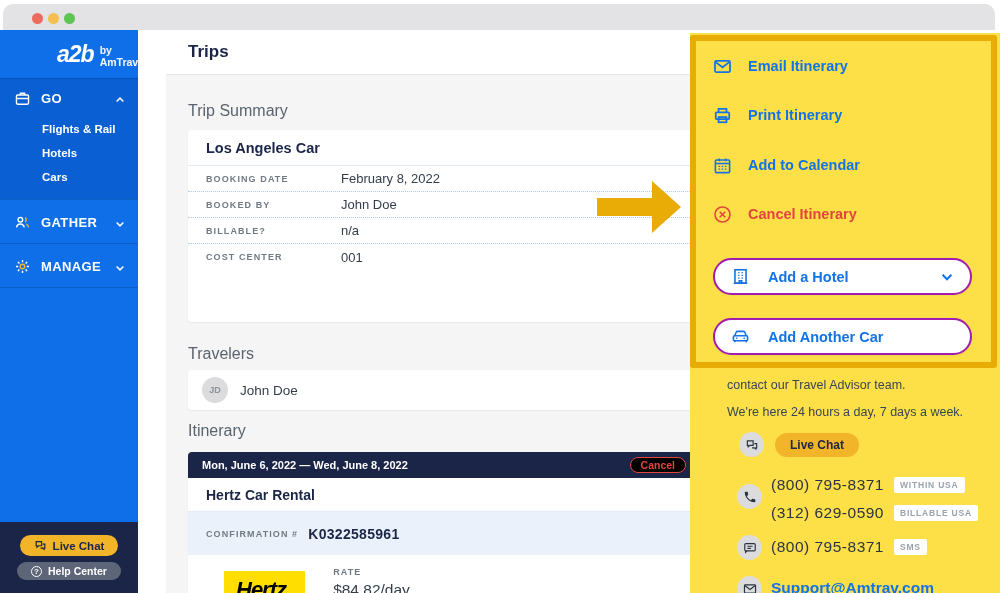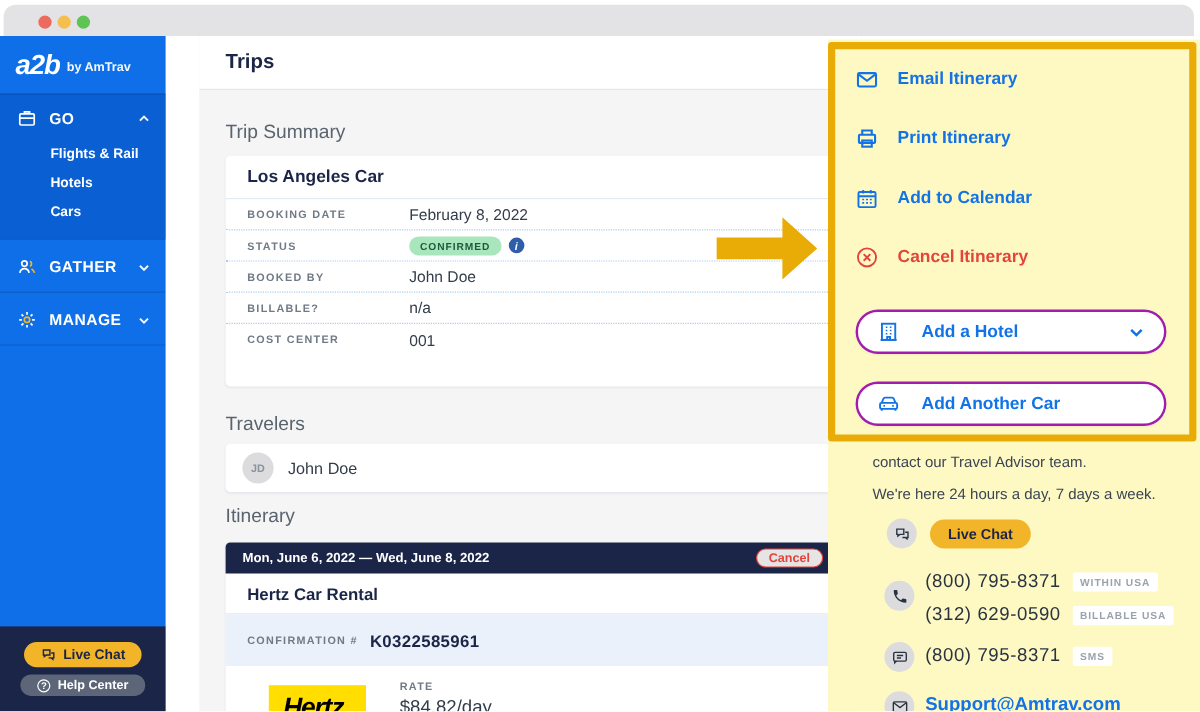--- a/index.html
+++ b/index.html
@@ -9,21 +9,21 @@
 
   
   .chrome { position:absolute; top:4px; left:3px; right:5px; height:26px; background:#E3E3E5; border-radius:10px 10px 0 0; }
   .dot { position:absolute; top:9px; width:11px; height:11px; border-radius:50%; }
   .dot.r { left:29px; background:#ED6A5E; }
   .dot.y { left:45px; background:#F4BF4F; }
   .dot.g { left:61px; background:#5EC454; }
 
   
   .sidebar { position:absolute; left:0; top:30px; width:138px; bottom:0; background:#0E6FE8; color:#fff; overflow:hidden; }
-  .logo { height:48px; display:flex; align-items:center; padding-left:13px; gap:6px; }
+  .logo { height:48px; display:flex; align-items:center; padding-left:13px; gap:6px;margin-left:44px; }
   .brand { font-size:23px; font-weight:800; font-style:italic; letter-spacing:-1px; line-height:1; }
   .byline { font-size:10.5px; font-weight:700; opacity:.95; padding-top:4px; }
   .nav-sec { border-top:1px solid rgba(0,0,0,.14); }
   .nav-head { display:flex; align-items:center; height:38px; padding:0 12px 0 14px; cursor:pointer; }
   .nav-head .nico { width:17px; height:17px; margin-right:10px; flex:0 0 auto; }
   .nav-head .nlab { font-size:13px; font-weight:700; letter-spacing:.4px; flex:1; }
   .nav-head .chev { width:12px; height:12px; opacity:.95; }
   .sec-go { background:#0A5FD2; padding-bottom:10px; }
   .sub-item { padding:6px 0 6px 42px; font-size:11.5px; font-weight:700; cursor:pointer; }
   .sec-plain { height:44px; }
@@ -45,33 +45,33 @@
   .slab { width:135px; font-size:9px; font-weight:700; letter-spacing:1.1px; color:#707A86; flex:0 0 auto; }
   .sval { font-size:13px; color:#333D4A; }
   .badge { background:#A9E6BE; color:#1C5B3A; font-size:8.5px; font-weight:700; letter-spacing:.8px; border-radius:9px; padding:3px 9px; }
   .info-i { display:inline-flex; align-items:center; justify-content:center; width:13px; height:13px; margin-left:6px; border-radius:50%; background:#2E5EAA; color:#fff; font-size:9px; font-weight:700; font-style:italic; cursor:pointer; }
   .trav-row { height:40px; display:flex; align-items:center; padding-left:14px; gap:12px; }
   .avatar { width:26px; height:26px; border-radius:50%; background:#DCDCDE; color:#8A929C; font-size:9px; font-weight:700; display:flex; align-items:center; justify-content:center; }
   .trav-name { font-size:13.5px; color:#333D4A; }
 
   .itin-bar { height:26px; background:#1B2547; border-radius:4px 4px 0 0; display:flex; align-items:center; padding:0 14px; }
   .itin-date { color:#fff; font-size:11px; font-weight:700; flex:1; }
-  .cancel-pill { background:#e5e5e5; color:#E2453C; border:1.5px solid #E2453C; font-size:10.5px; font-weight:700; border-radius:11px; padding:1px 10px; cursor:pointer; }
+  .cancel-pill { background:#000000; color:#E2453C; border:1.5px solid #E2453C; font-size:10.5px; font-weight:700; border-radius:11px; padding:1px 10px; cursor:pointer; }
   .vendor-row { height:34px; display:flex; align-items:center; padding-left:18px; border-bottom:1px solid #E3EAF2; }
   .vendor-name { font-size:14px; font-weight:700; color:#1B2547; }
   .conf-row { height:43px; background:#EAF1FA; display:flex; align-items:center; padding-left:18px; gap:10px; }
   .conf-lab { font-size:9px; font-weight:700; letter-spacing:1.1px; color:#707A86; }
   .conf-num { font-size:14px; font-weight:700; color:#1B2547; letter-spacing:.3px; }
   .rate-row { display:flex; align-items:flex-start; padding:12px 0 0 36px; gap:28px; height:80px; }
   .hertz-logo { background:#FFDE00; color:#000; font-style:italic; font-weight:800; font-size:22px; letter-spacing:-1px; padding:6px 14px 10px 12px; margin-top:4px; }
   .rate-lab { font-size:9px; font-weight:700; letter-spacing:1.1px; color:#707A86; margin-bottom:4px; }
   .rate-val { font-size:15.5px; color:#333D4A; }
 
   
-  .rpanel { position:absolute; left:690px; top:33px; right:0; bottom:0; background:#fef9c3; overflow:hidden; }
+  .rpanel { position:absolute; left:690px; top:33px; right:0; bottom:0; background:#fde047; overflow:hidden; }
   .action { position:absolute; left:23px; height:30px; display:flex; align-items:center; gap:16px; cursor:pointer; }
   .action .aico { width:19px; height:19px; }
   .action .alab { font-size:14.5px; font-weight:700; }
   .act-blue { color:#1273E6; }
   .act-red { color:#E2453C; }
   .add-btn { position:absolute; left:23px; width:259px; height:37px; background:#fff; border:2px solid #a21caf; border-radius:19px; display:flex; align-items:center; padding:0 16px 0 16px; gap:18px; cursor:pointer; color:#1273E6; box-shadow:0 1px 2px rgba(20,40,80,.05); }
   .add-btn .bico { width:19px; height:19px; }
   .add-btn .blab { font-size:14.5px; font-weight:700; flex:1; }
   .add-btn .bchev { width:14px; height:14px; }
   .sup-line { position:absolute; left:37px; right:14px; font-size:12.5px; color:#3A4554; }
@@ -191,25 +191,20 @@
 
     <div class="card" style="top:100px; height:192px;">
       <div class="card-title-row">
         <span class="card-title">Los Angeles Car</span>
       </div>
       <div class="srow">
         <span class="slab">BOOKING DATE</span>
         <span class="sval">February 8, 2022</span>
       </div>
       <div class="srow">
-        <span class="slab">STATUS</span>
-        <span class="badge">CONFIRMED</span>
-        <span class="info-i">i</span>
-      </div>
-      <div class="srow">
         <span class="slab">BOOKED BY</span>
         <span class="sval">John Doe</span>
       </div>
       <div class="srow">
         <span class="slab">BILLABLE?</span>
         <span class="sval">n/a</span>
       </div>
       <div class="srow">
         <span class="slab">COST CENTER</span>
         <span class="sval">001</span>

